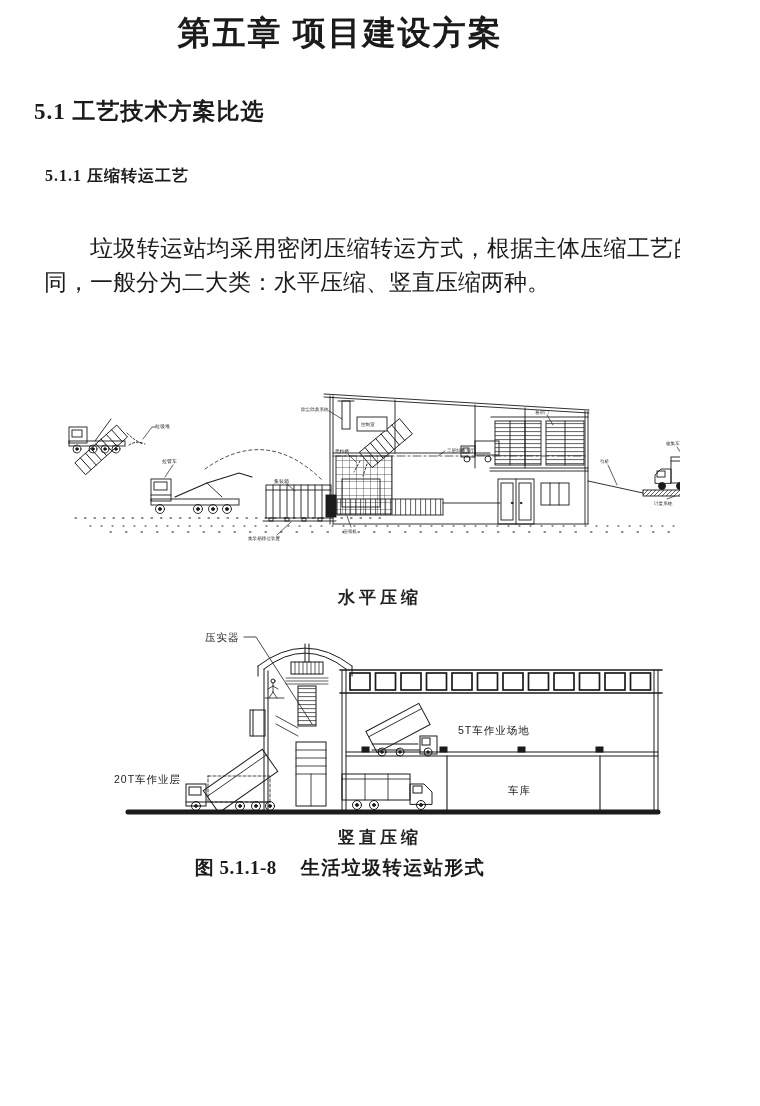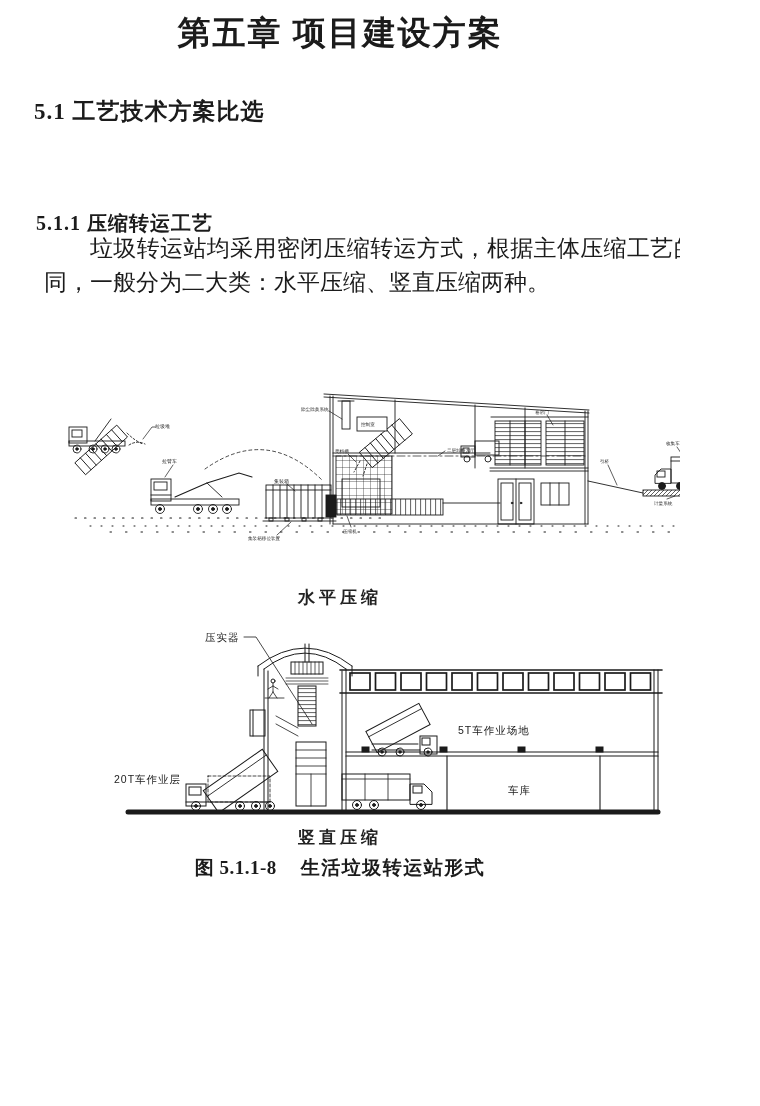--- a/index.html
+++ b/index.html
@@ -5,32 +5,32 @@
   html,body{margin:0;padding:0;background:#ffffff;}
   .page{
     position:relative;width:680px;height:1106px;background:#fff;
     font-family:"Liberation Serif","DejaVu Serif",serif;color:#1b1b1b;overflow:hidden;
   }
   .chapter-title{
     position:absolute;top:11px;left:0;width:100%;text-align:center;
     font-size:33px;font-weight:bold;letter-spacing:2px;
   }
   .h2{position:absolute;left:34px;top:96px;font-size:23px;font-weight:bold;letter-spacing:1px;}
-  .h3{position:absolute;left:36px;top:166px;font-size:20px;font-weight:bold;letter-spacing:1px;margin-top:44px;}
+  .h3{position:absolute;left:45px;top:166px;font-size:16px;font-weight:bold;letter-spacing:1px;}
   .para{
     position:absolute;left:44px;width:676px;font-size:23px;line-height:34.4px;
     text-align:justify;color:#1b1b1b;
   }
   .para p{margin:0;text-indent:2em;}
   #para-top{top:232px;}
   #para-bottom{top:895px;}
   .diagram-caption{
     position:absolute;left:0;width:100%;text-align:center;
     font-family:"Liberation Sans","DejaVu Sans",sans-serif;
-    font-weight:700;font-size:17px;letter-spacing:4px;color:#222;
+    font-weight:700;font-size:17px;letter-spacing:4px;color:#222;padding-left:40px;
   }
   #cap-horizontal{top:586px;}
   #cap-vertical{top:826px;text-align:center;}
   .figure-label{
     position:absolute;top:855px;left:0;width:100%;text-align:center;
     font-size:19px;font-weight:bold;letter-spacing:0.5px;
   }
   .figure-label .fig-title{margin-left:24px;letter-spacing:1.5px;}
   svg.diagram{position:absolute;}
   #diag1{left:55px;top:383px;}

